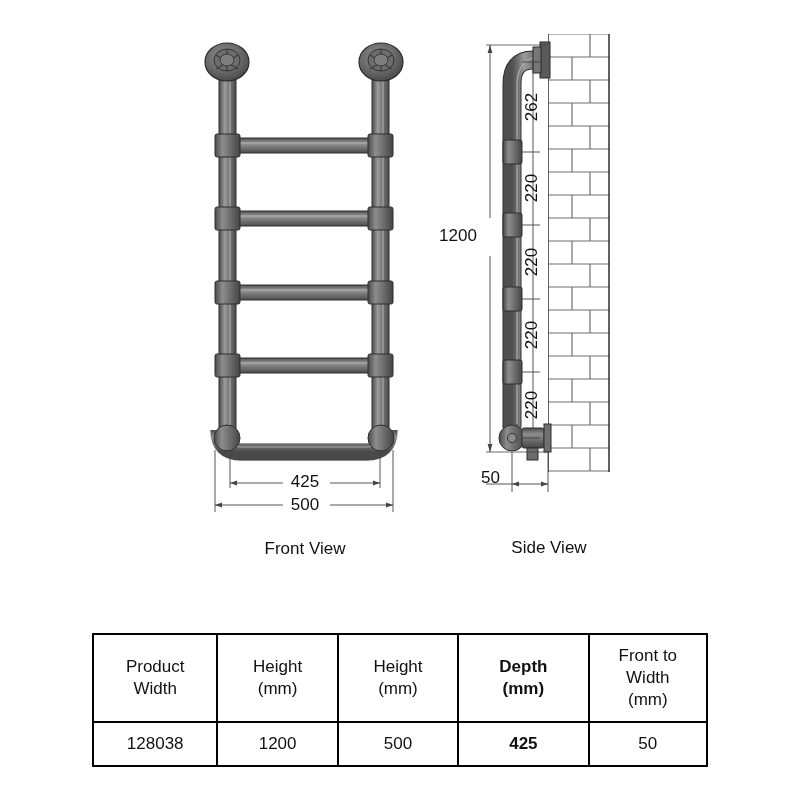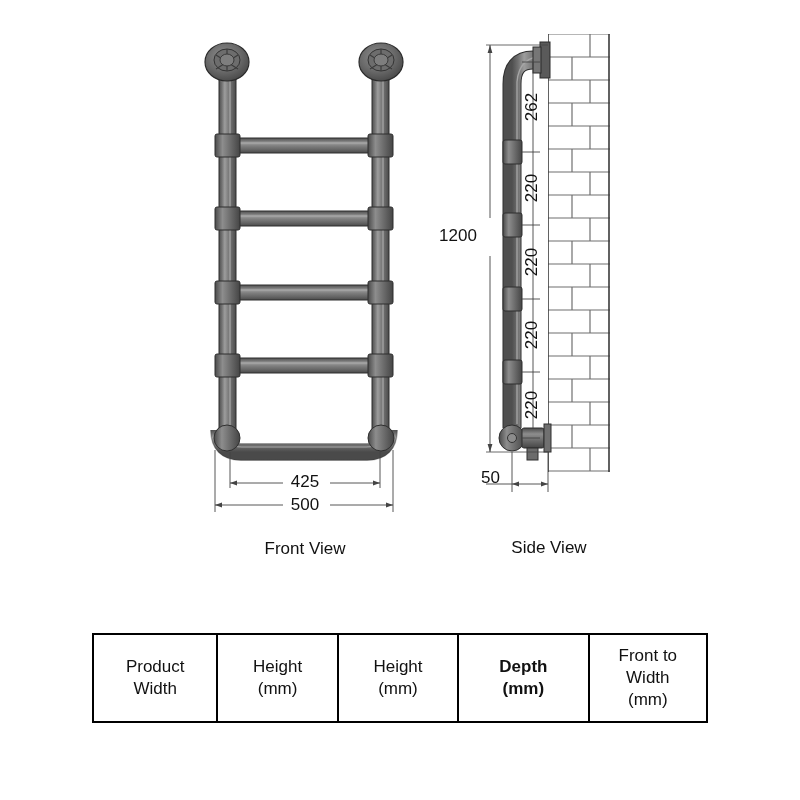--- a/index.html
+++ b/index.html
@@ -289,16 +289,23 @@
       <td class="c3">
         <span>Depth</span><br>
         <span>(mm)</span>
       </td>
       <td class="c4">
         <span>Front to</span><br>
         <span>Width</span><br>
         <span>(mm)</span>
       </td>
     </tr>
+    <tr class="body">
+      <td class="c0">128038</td>
+      <td class="c1">1200</td>
+      <td class="c2">500</td>
+      <td class="c3">425</td>
+      <td class="c4">50</td>
+    </tr>
   </tbody>
     </table>
 
 </div>
 
 </body></html>

